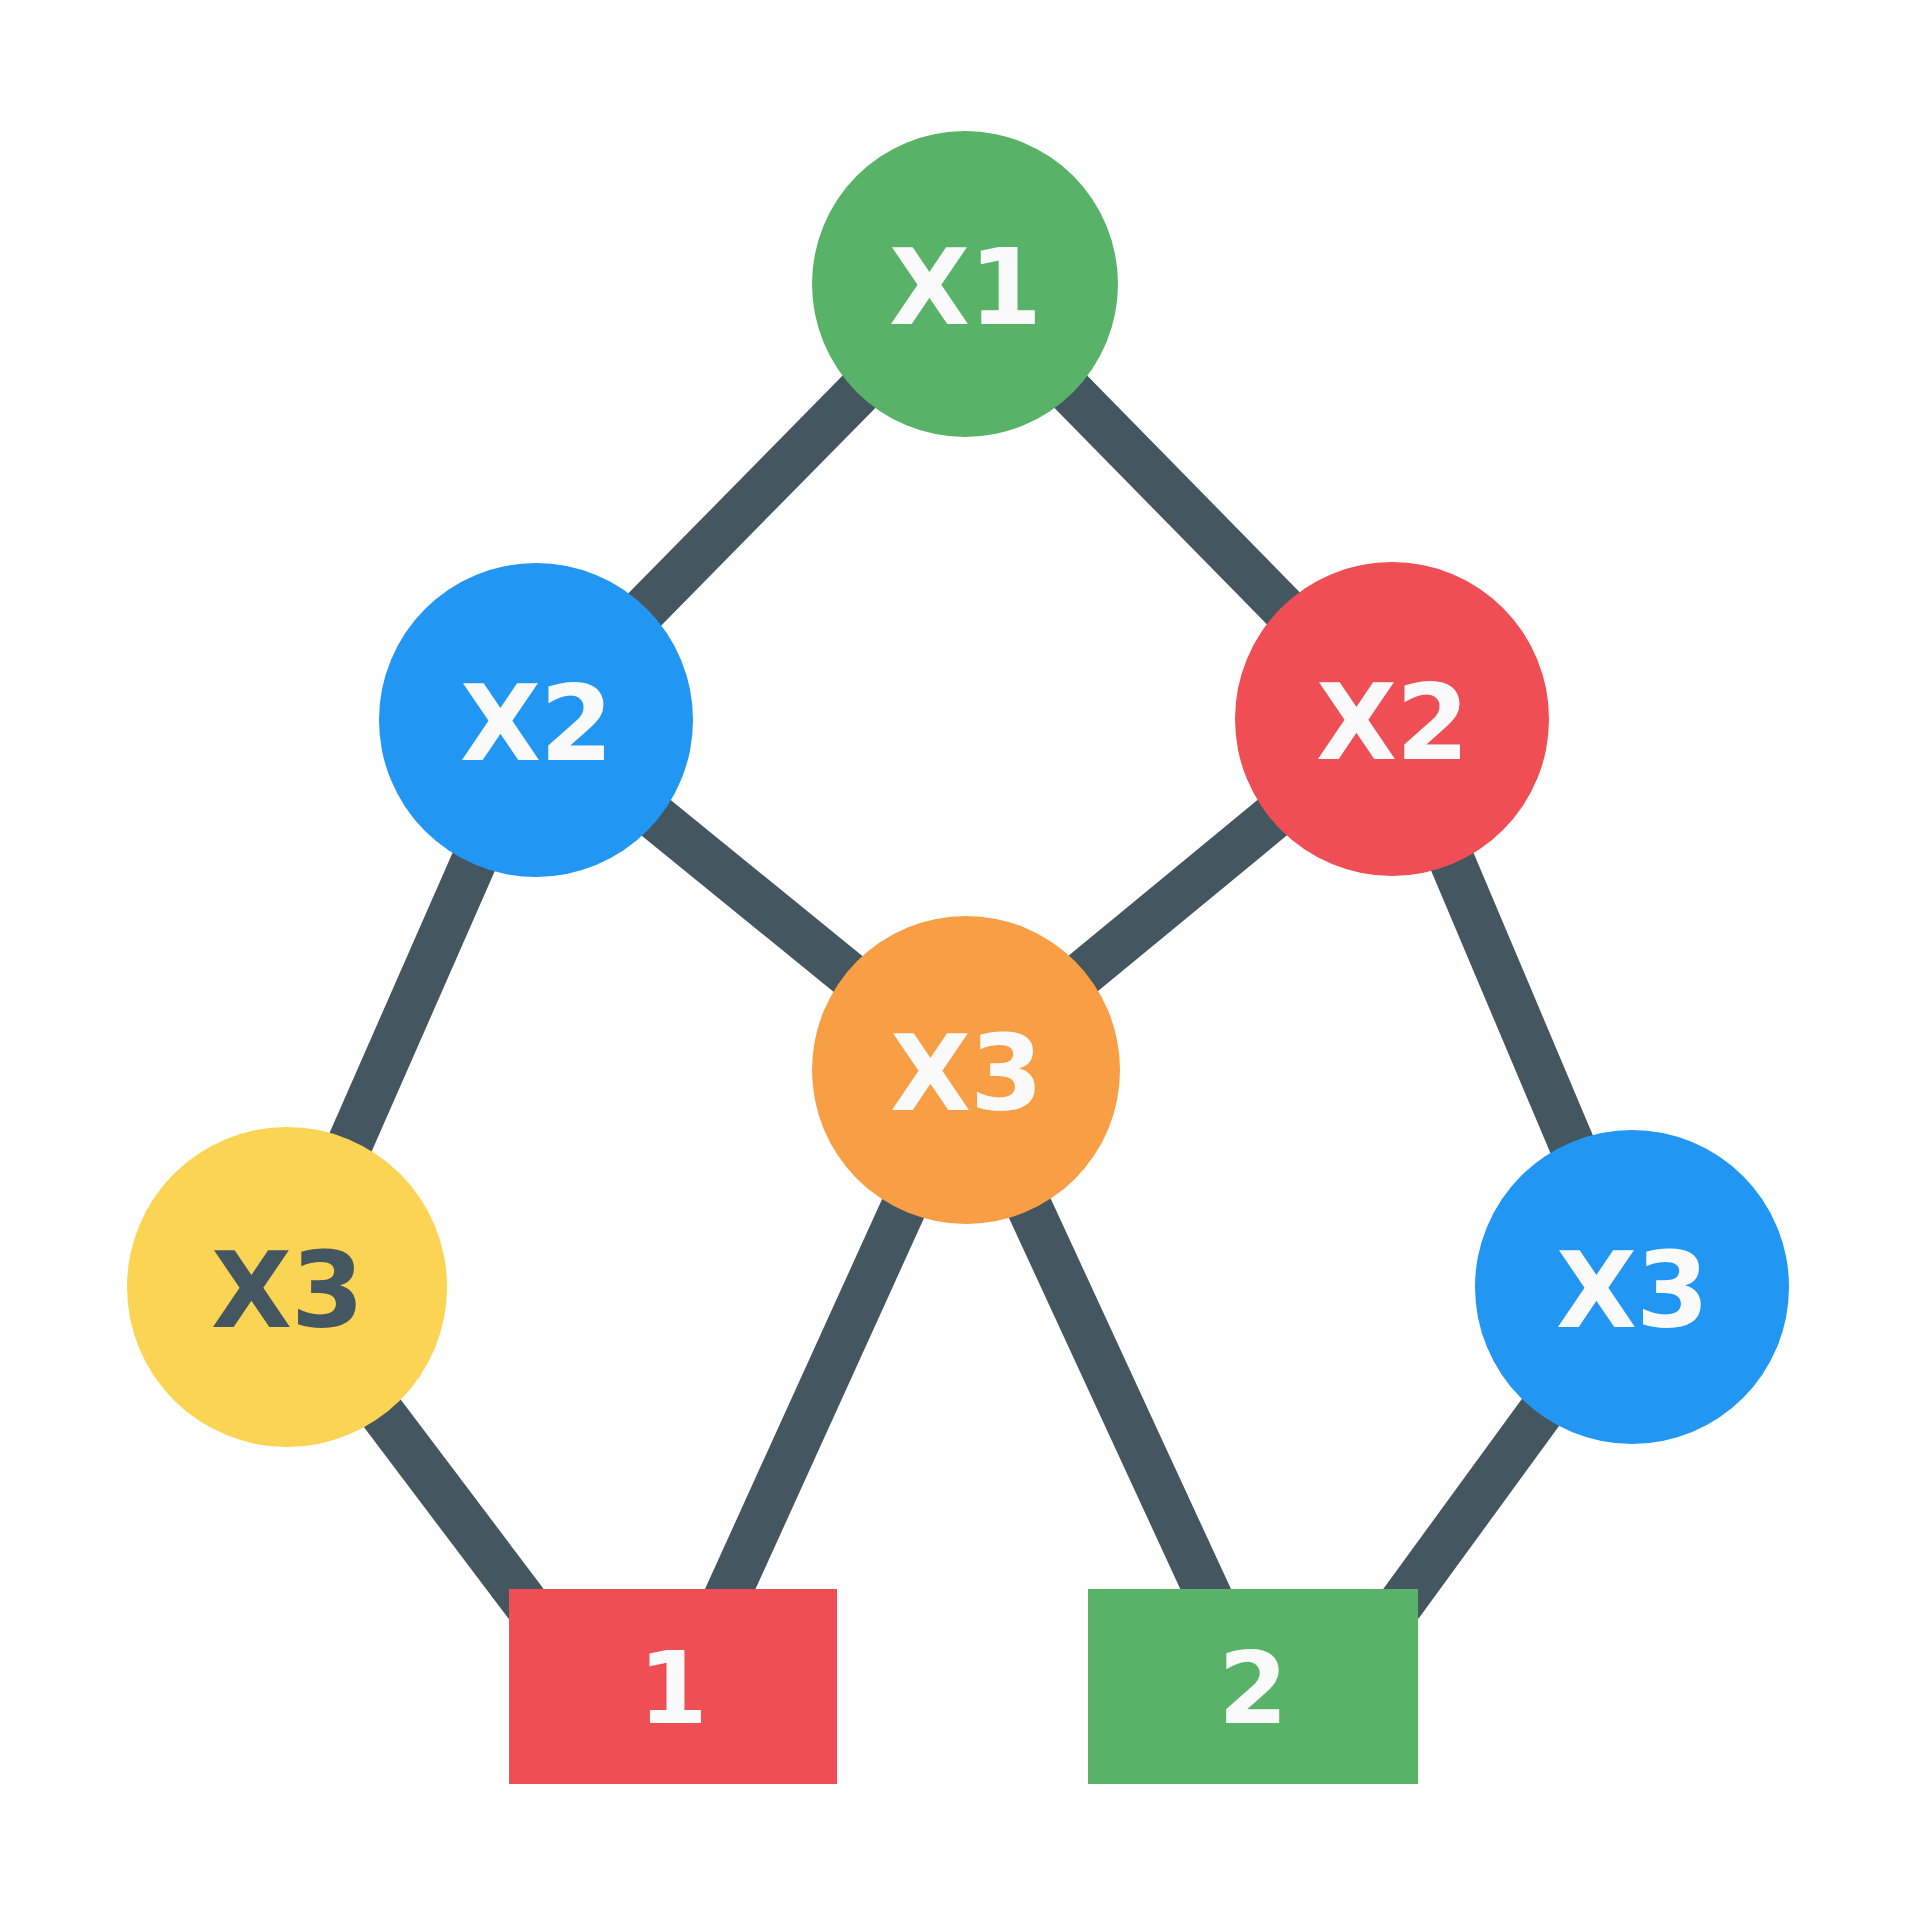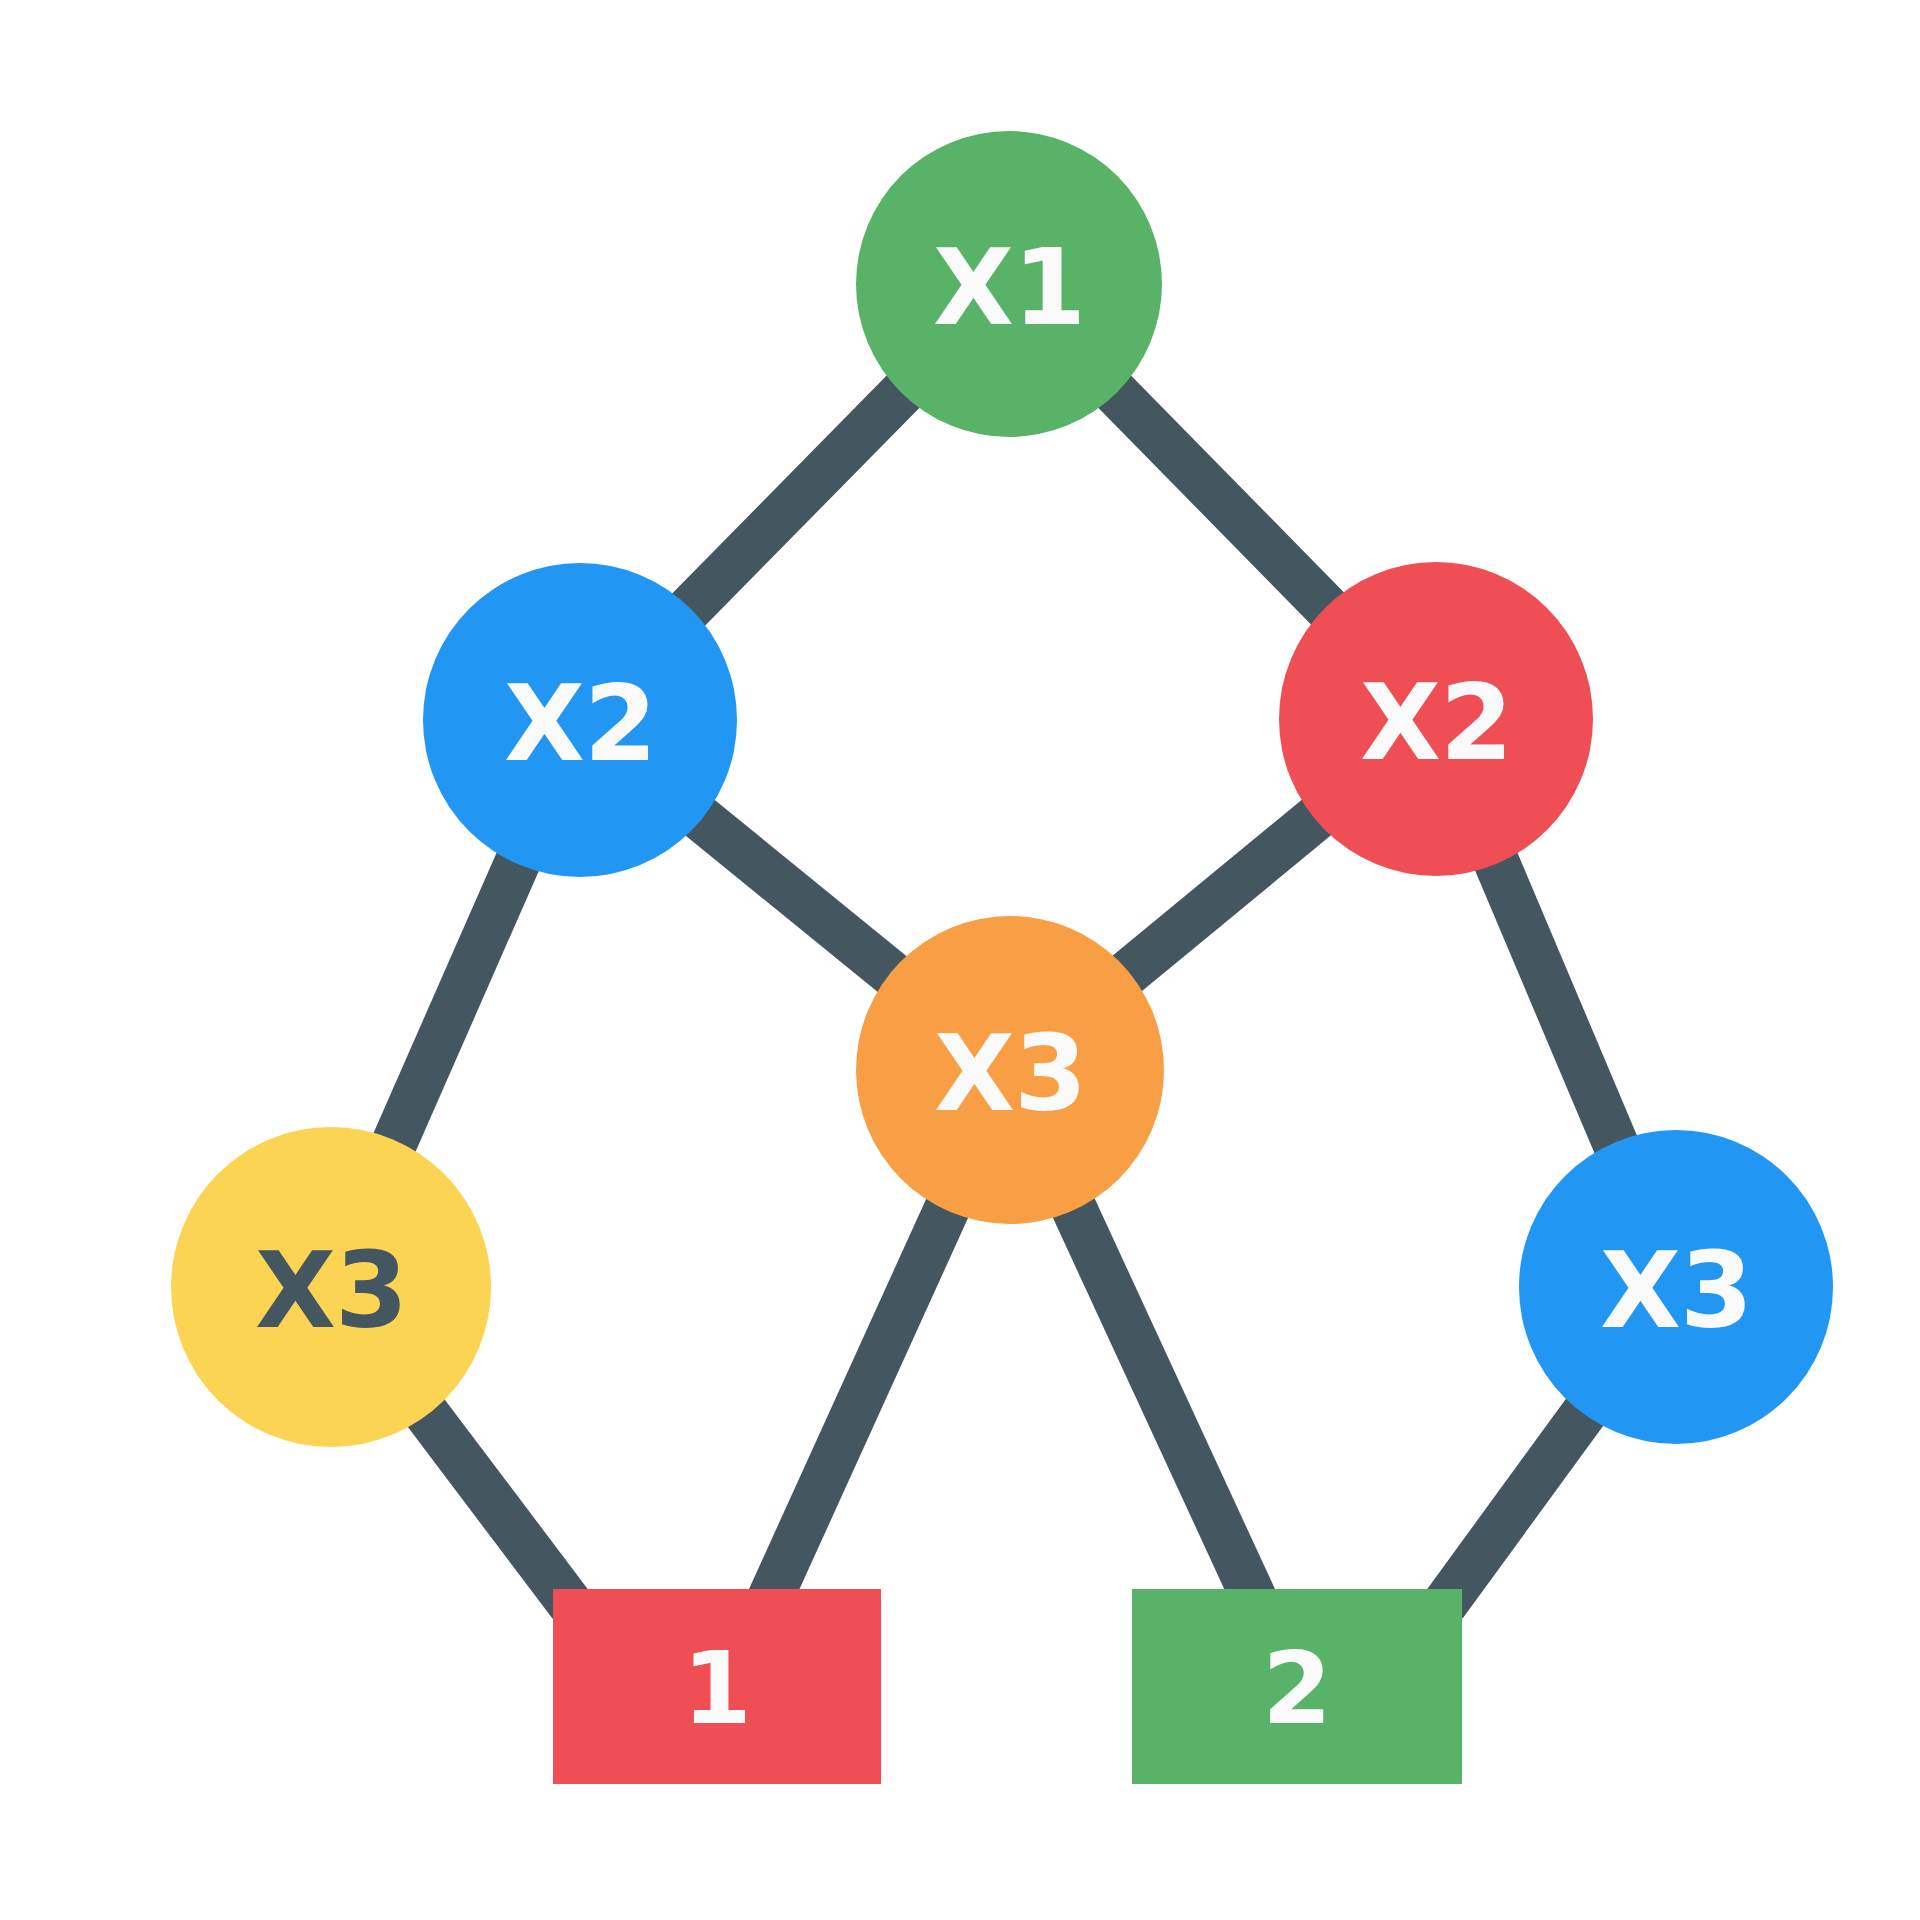--- a/index.html
+++ b/index.html
@@ -12,21 +12,20 @@
     width: 1920px;
     height: 1920px;
     font-family: "DejaVu Sans", "Liberation Sans", sans-serif;
     overflow: hidden;
   }
   #diagram-root {
     position: relative;
     width: 1764px;
     height: 1920px;
     background: #ffffff;
-    margin-left: 44px;
   }
   #diagram-svg {
     position: absolute;
     top: 0;
     left: 0;
     width: 1920px;
     height: 1920px;
     display: block;
   }
   .node-label {

